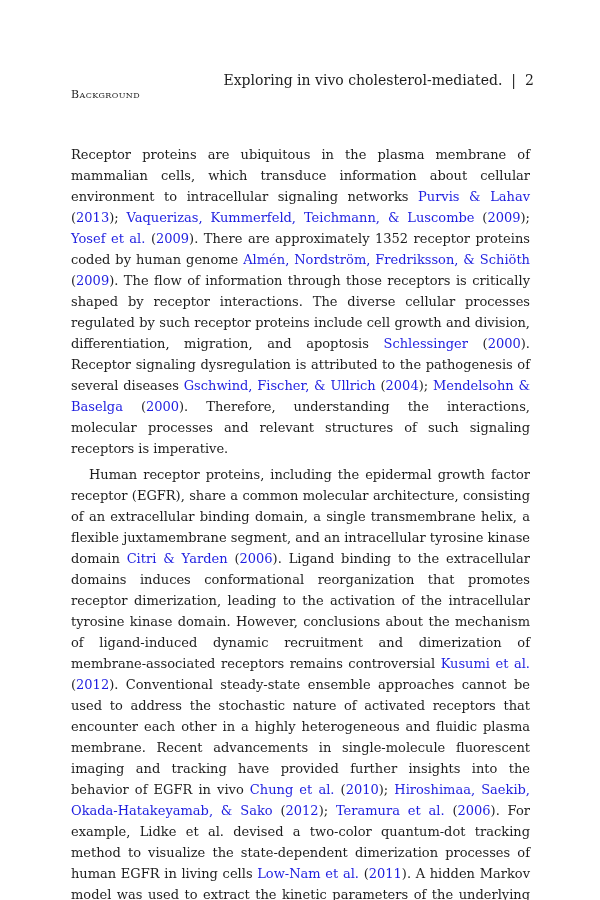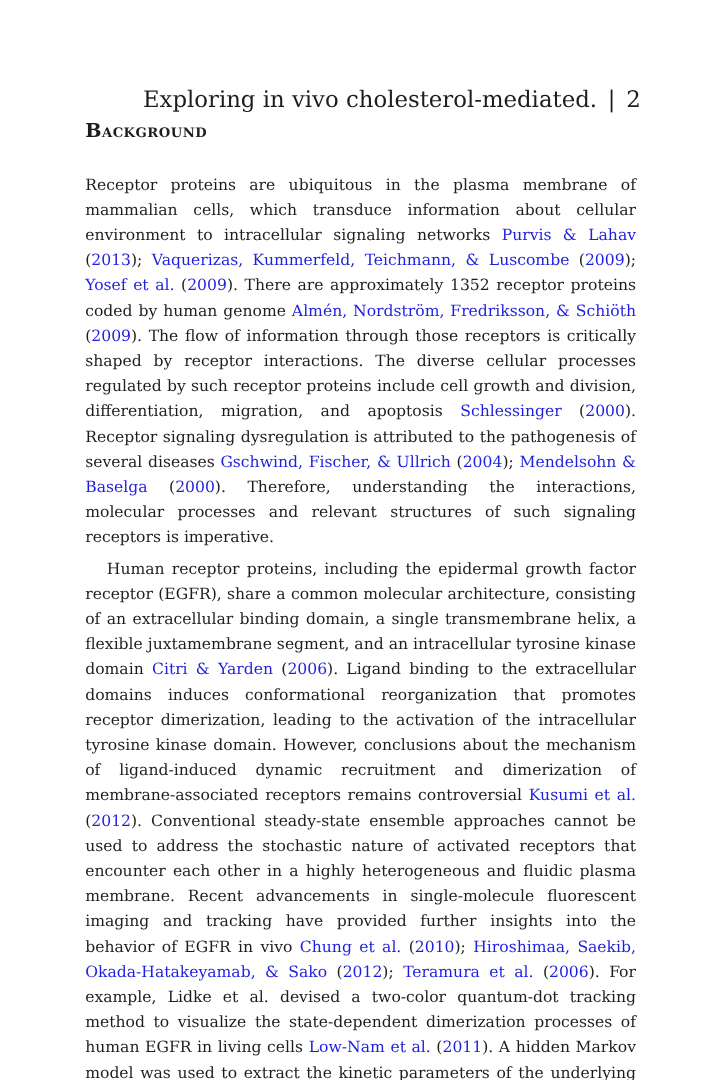--- a/index.html
+++ b/index.html
@@ -15,35 +15,35 @@
     font-family: "DejaVu Serif", "Liberation Serif", serif;
     color: var(--text, #1d1d1d);
     overflow: hidden;
   }
   .running-header {
     position: absolute;
     top: 72px;
     left: 71px;
     width: 463px;
     text-align: right;
-    font-size: 19px;
+    font-size: 14px;
     white-space: nowrap;
   }
   .running-header .sep {
     display: inline-block;
     margin: 0 9px;
   }
   .section-heading {
     position: absolute;
-    top: 99px;
+    top: 88px;
     left: 71px;
     margin: 0;
     font-variant: small-caps;
-    font-weight: 700;
-    font-size: 16px;
+    font-weight: 400;
+    font-size: 11px;
     letter-spacing: 0.4px;
   }
   .body-text {
     position: absolute;
     top: 144px;
     left: 71px;
     width: 463px;
     font-size: 13px;
     line-height: 21px;
     text-align: justify;

